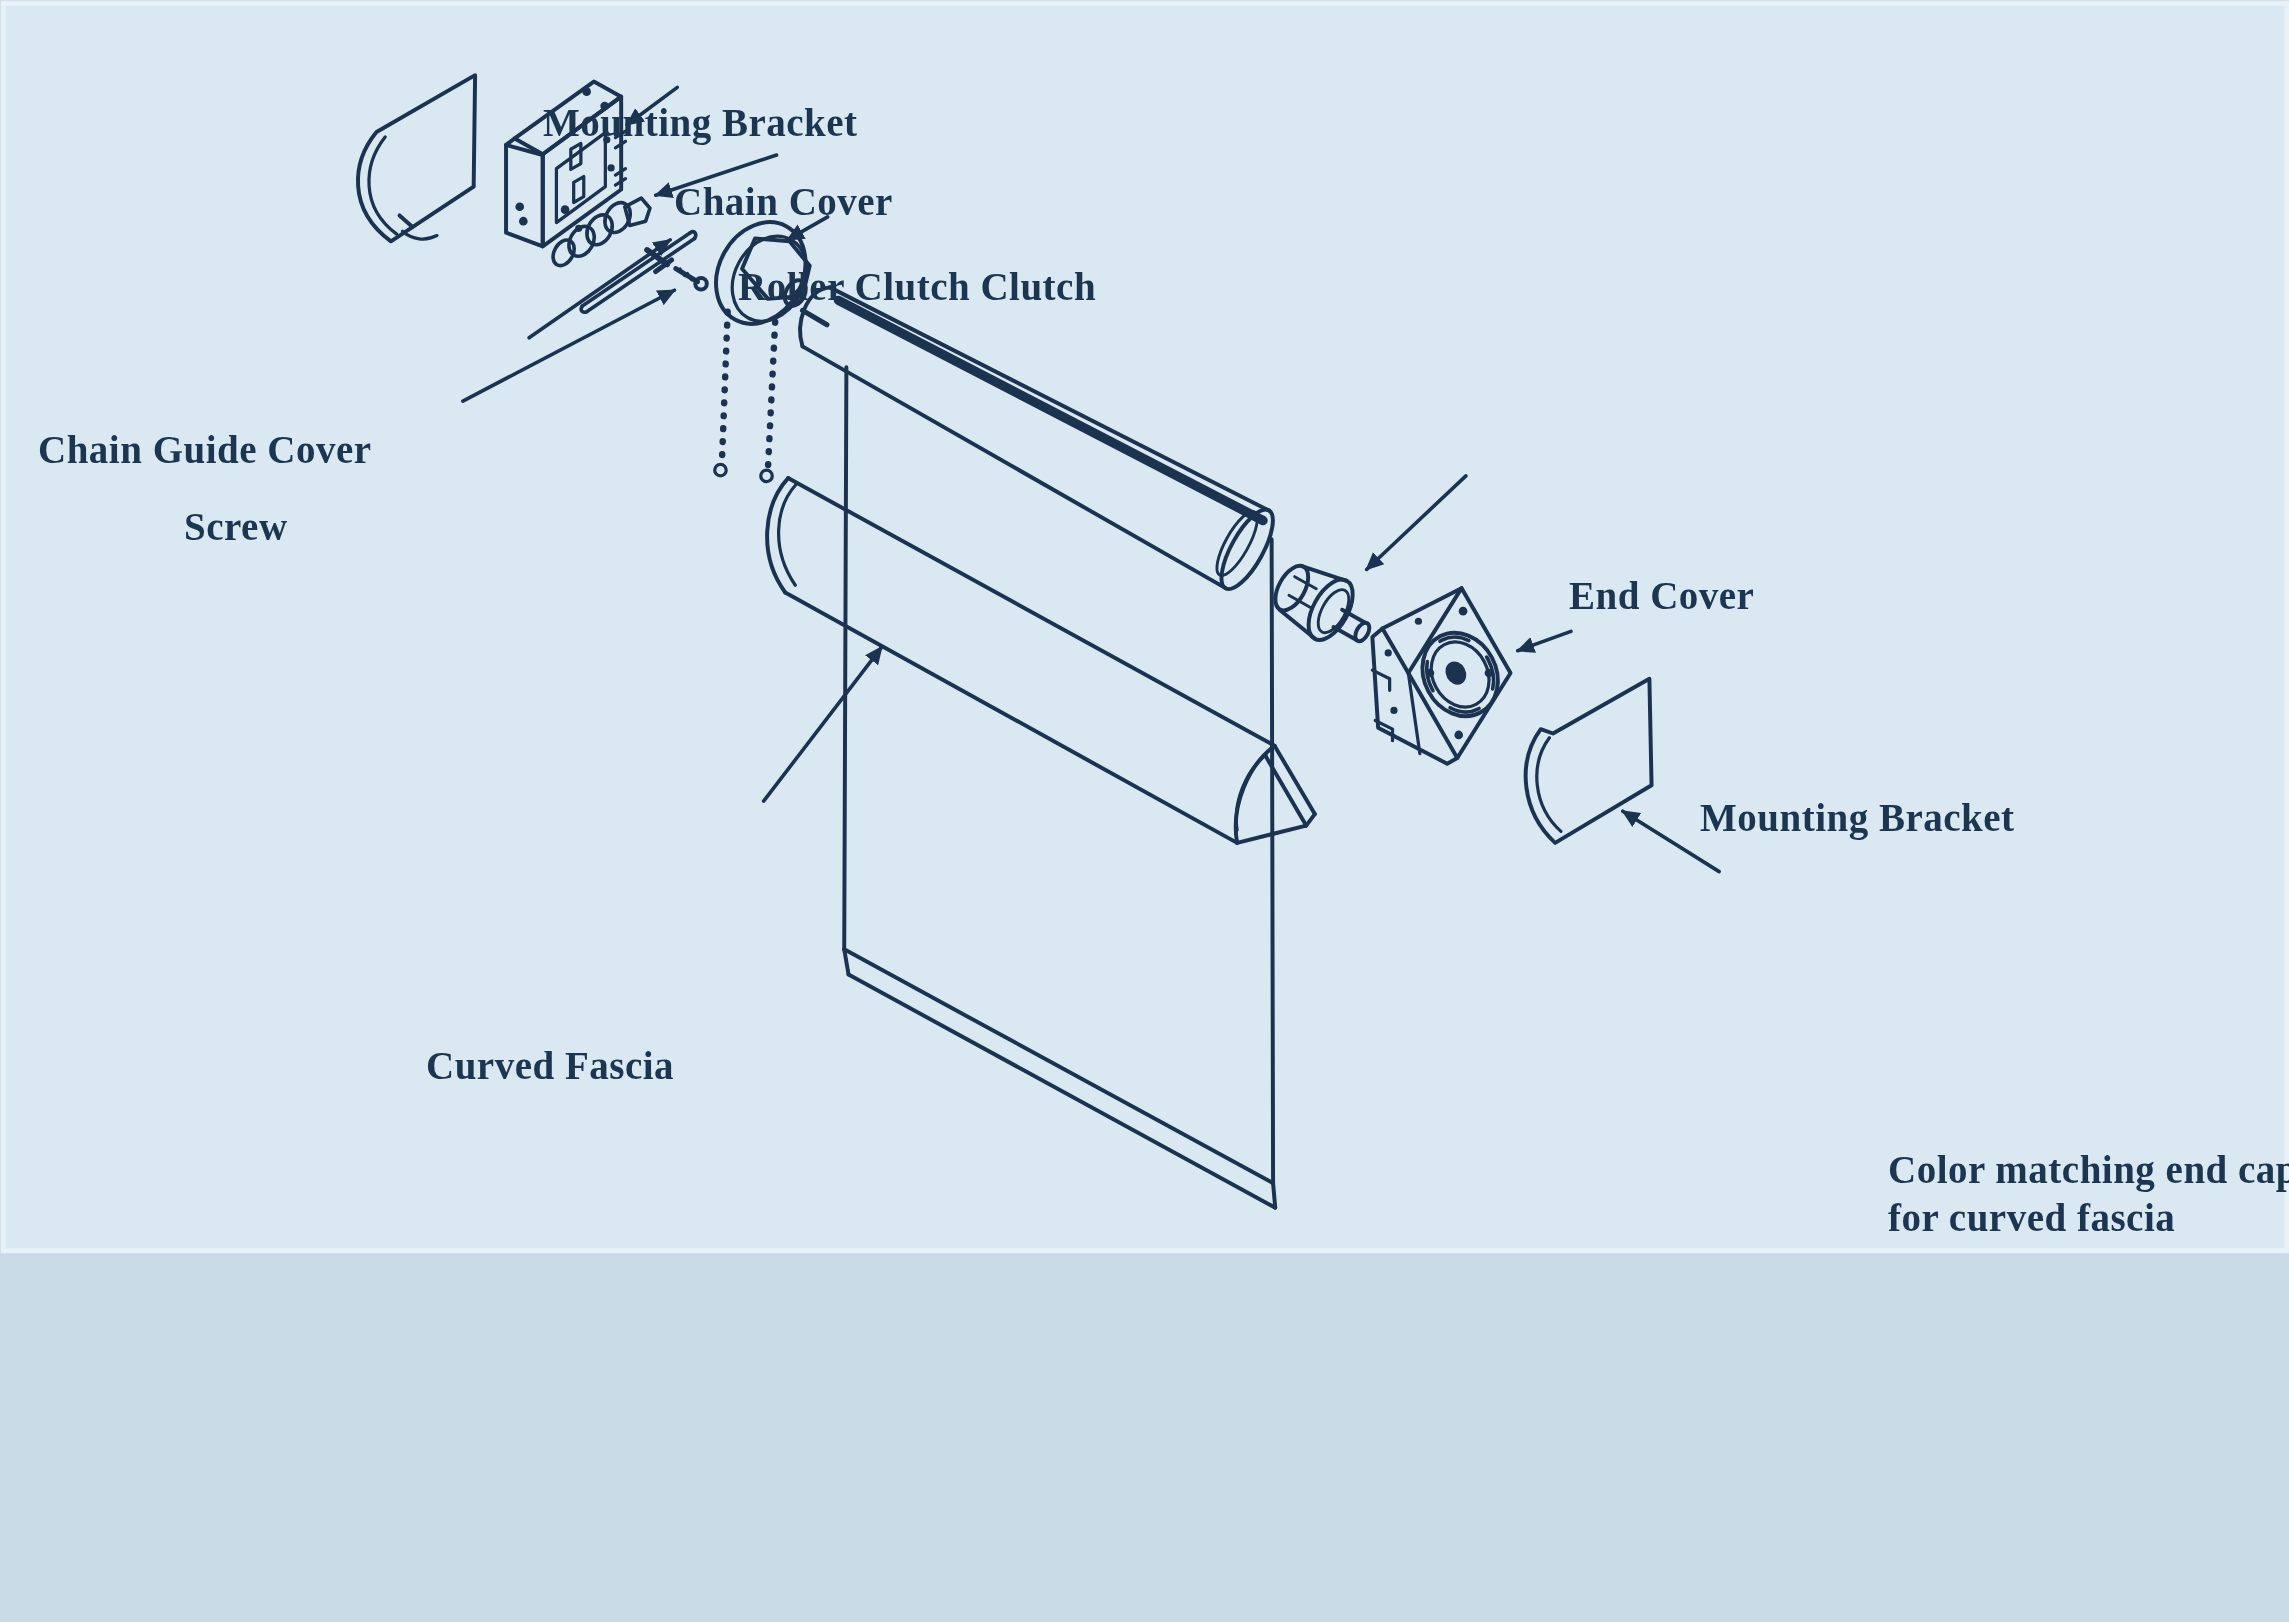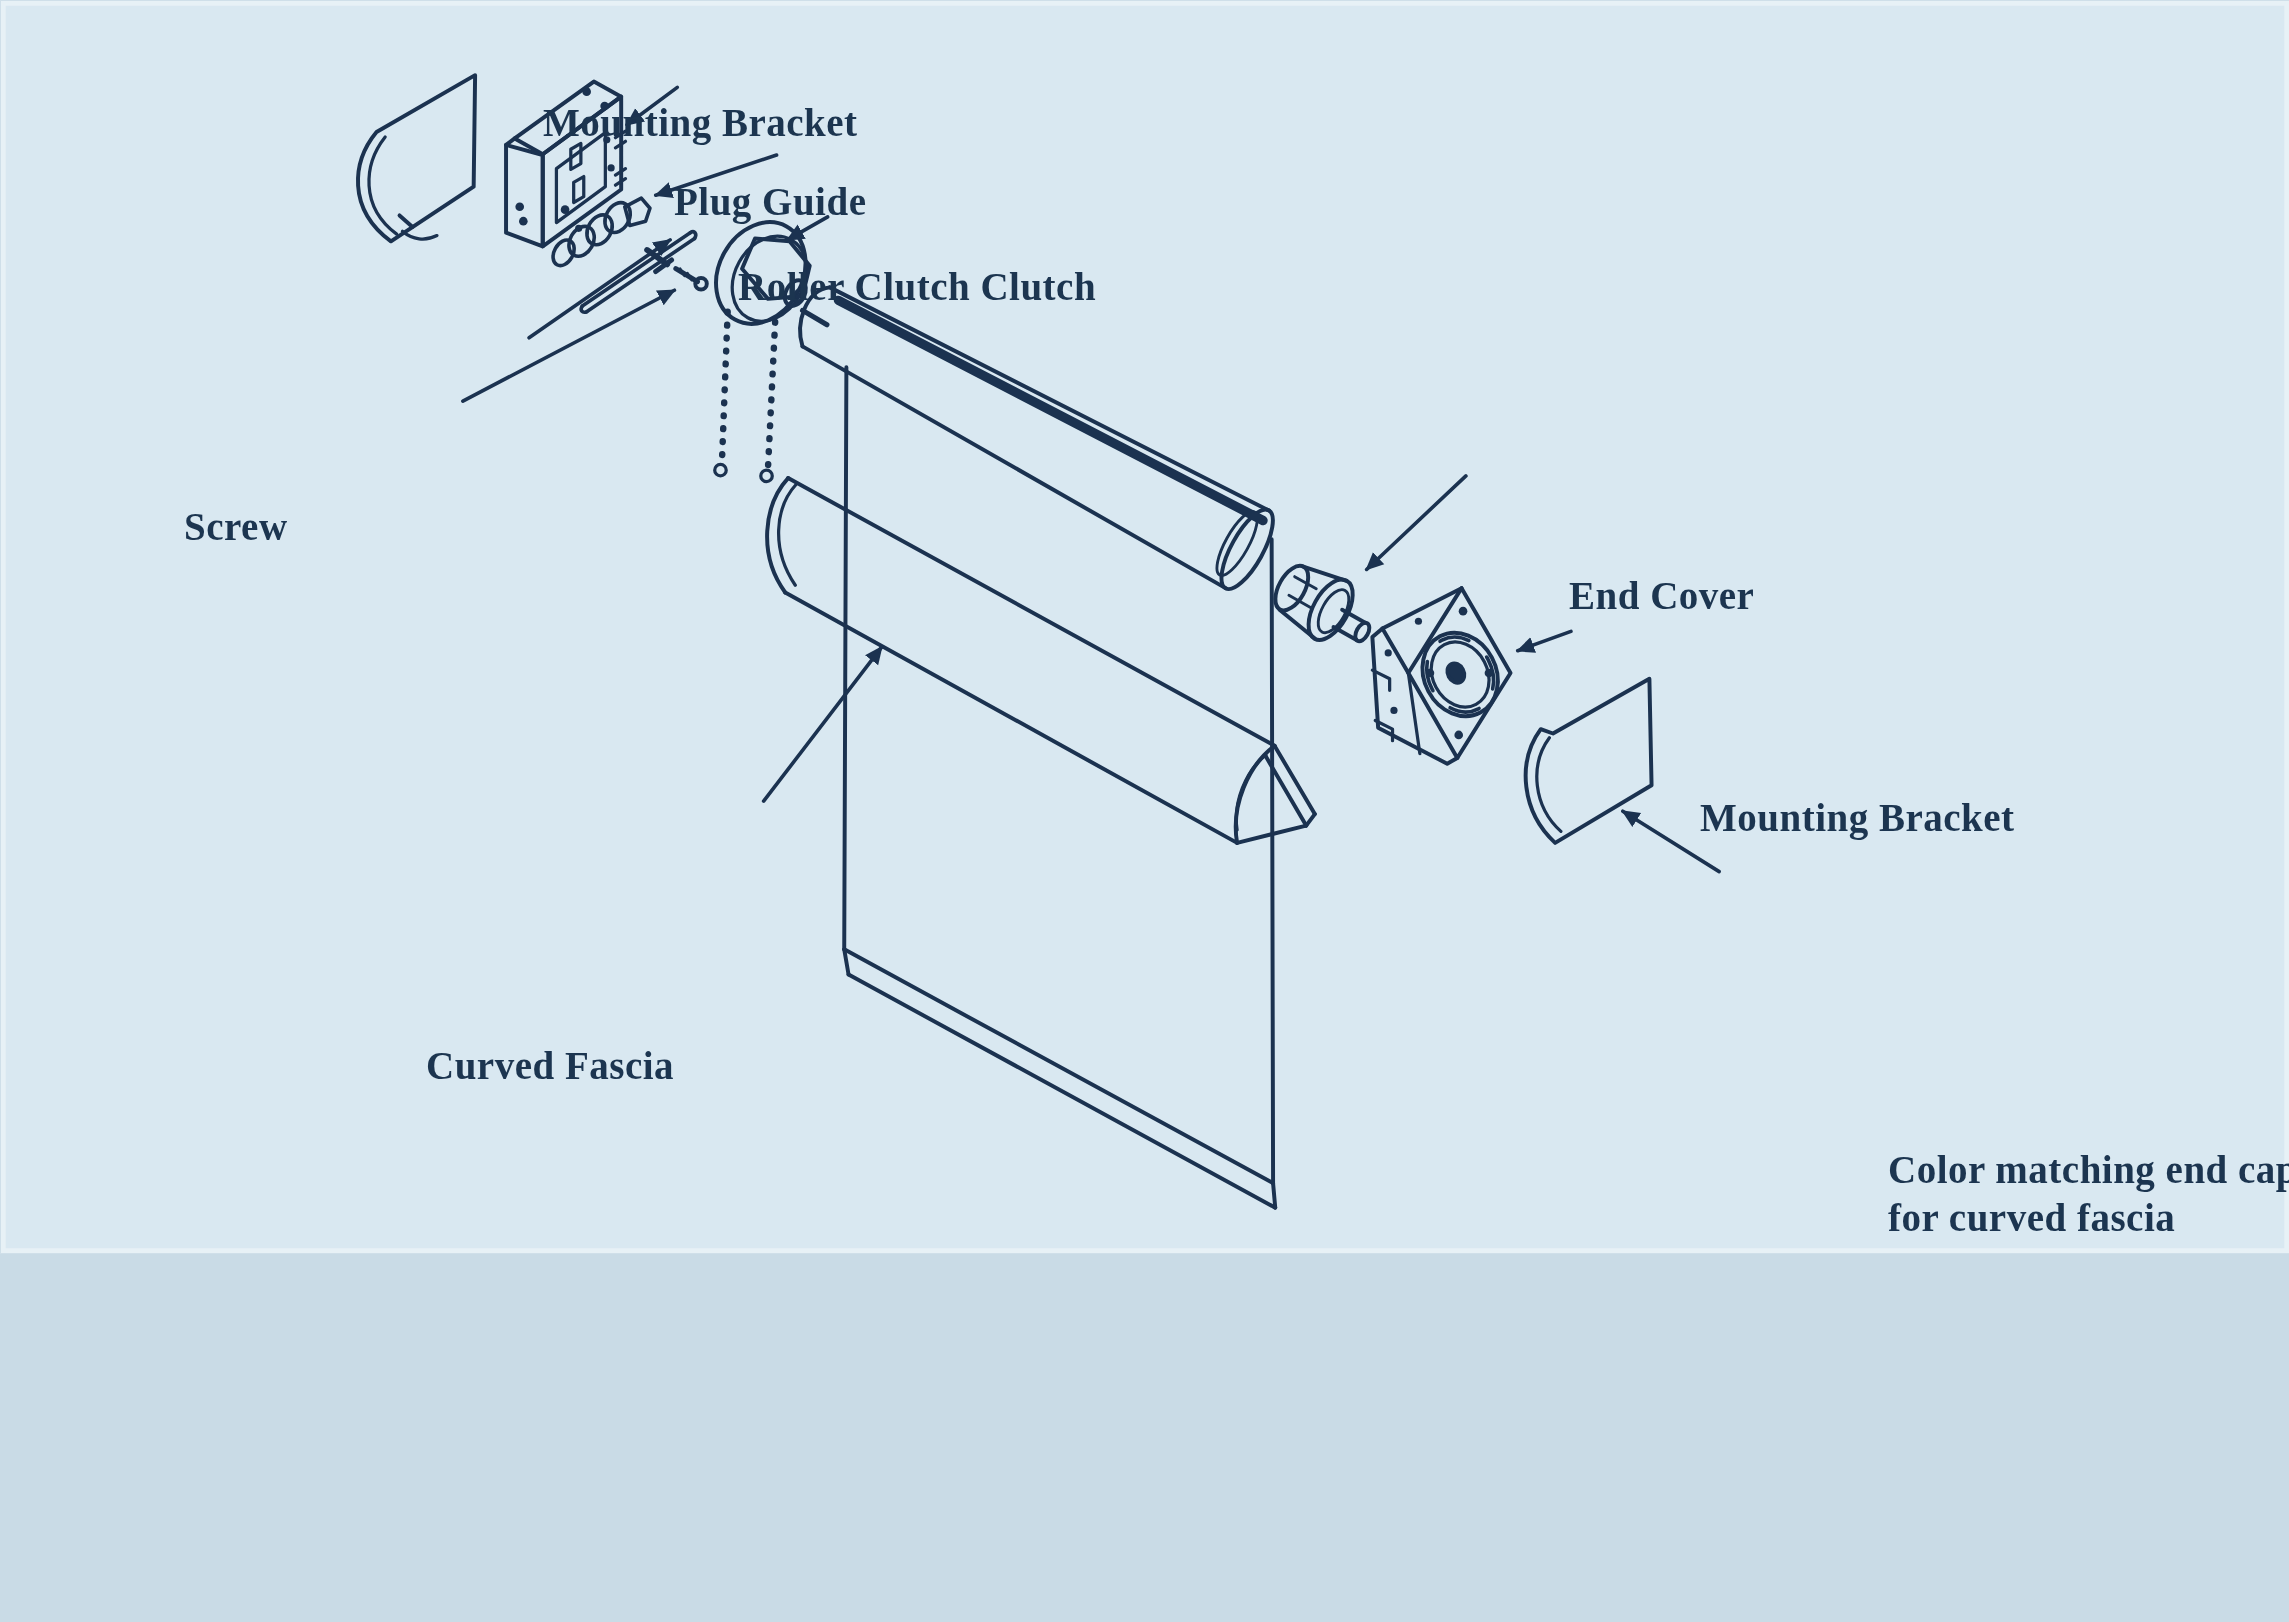--- a/index.html
+++ b/index.html
@@ -177,22 +177,23 @@
       <path d="M372,468 L568,332" marker-end="url(#ah)"></path>
       <path d="M280,556 L574,402" marker-end="url(#ah)"></path>
       <path d="M1674,660 L1536,790" marker-end="url(#ah)"></path>
       <path d="M1820,876 L1746,903" marker-end="url(#ah)"></path>
       <path d="M698,1112 L862,898" marker-end="url(#ah)"></path>
       <path d="M2026,1210 L1892,1126" marker-end="url(#ah)"></path>
     </g>
   </svg>
 
   <div class="lbl" style="left:542px;top:98px">Mounting Bracket</div>
-  <div class="lbl" style="left:673px;top:177px">Plug Guide</div>
+  <div class="lbl" style="left:673px;top:177px">Chain Cover</div>
   <div class="lbl" style="left:737px;top:262px">Roller Clutch Clutch</div>
+  <div class="lbl" style="left:37px;top:425px">Chain Guide Cover</div>
   <div class="lbl" style="left:183px;top:502px">Screw</div>
   <div class="lbl" style="left:1568px;top:571px">End Cover</div>
   <div class="lbl" style="left:1699px;top:793px">Mounting Bracket</div>
   <div class="lbl" style="left:425px;top:1041px">Curved Fascia</div>
   <div class="lbl" style="left:1887px;top:1145px">
     <span>Color matching end cap</span>
     <span class="l2">for curved fascia</span>
   </div>
 
 </div>

